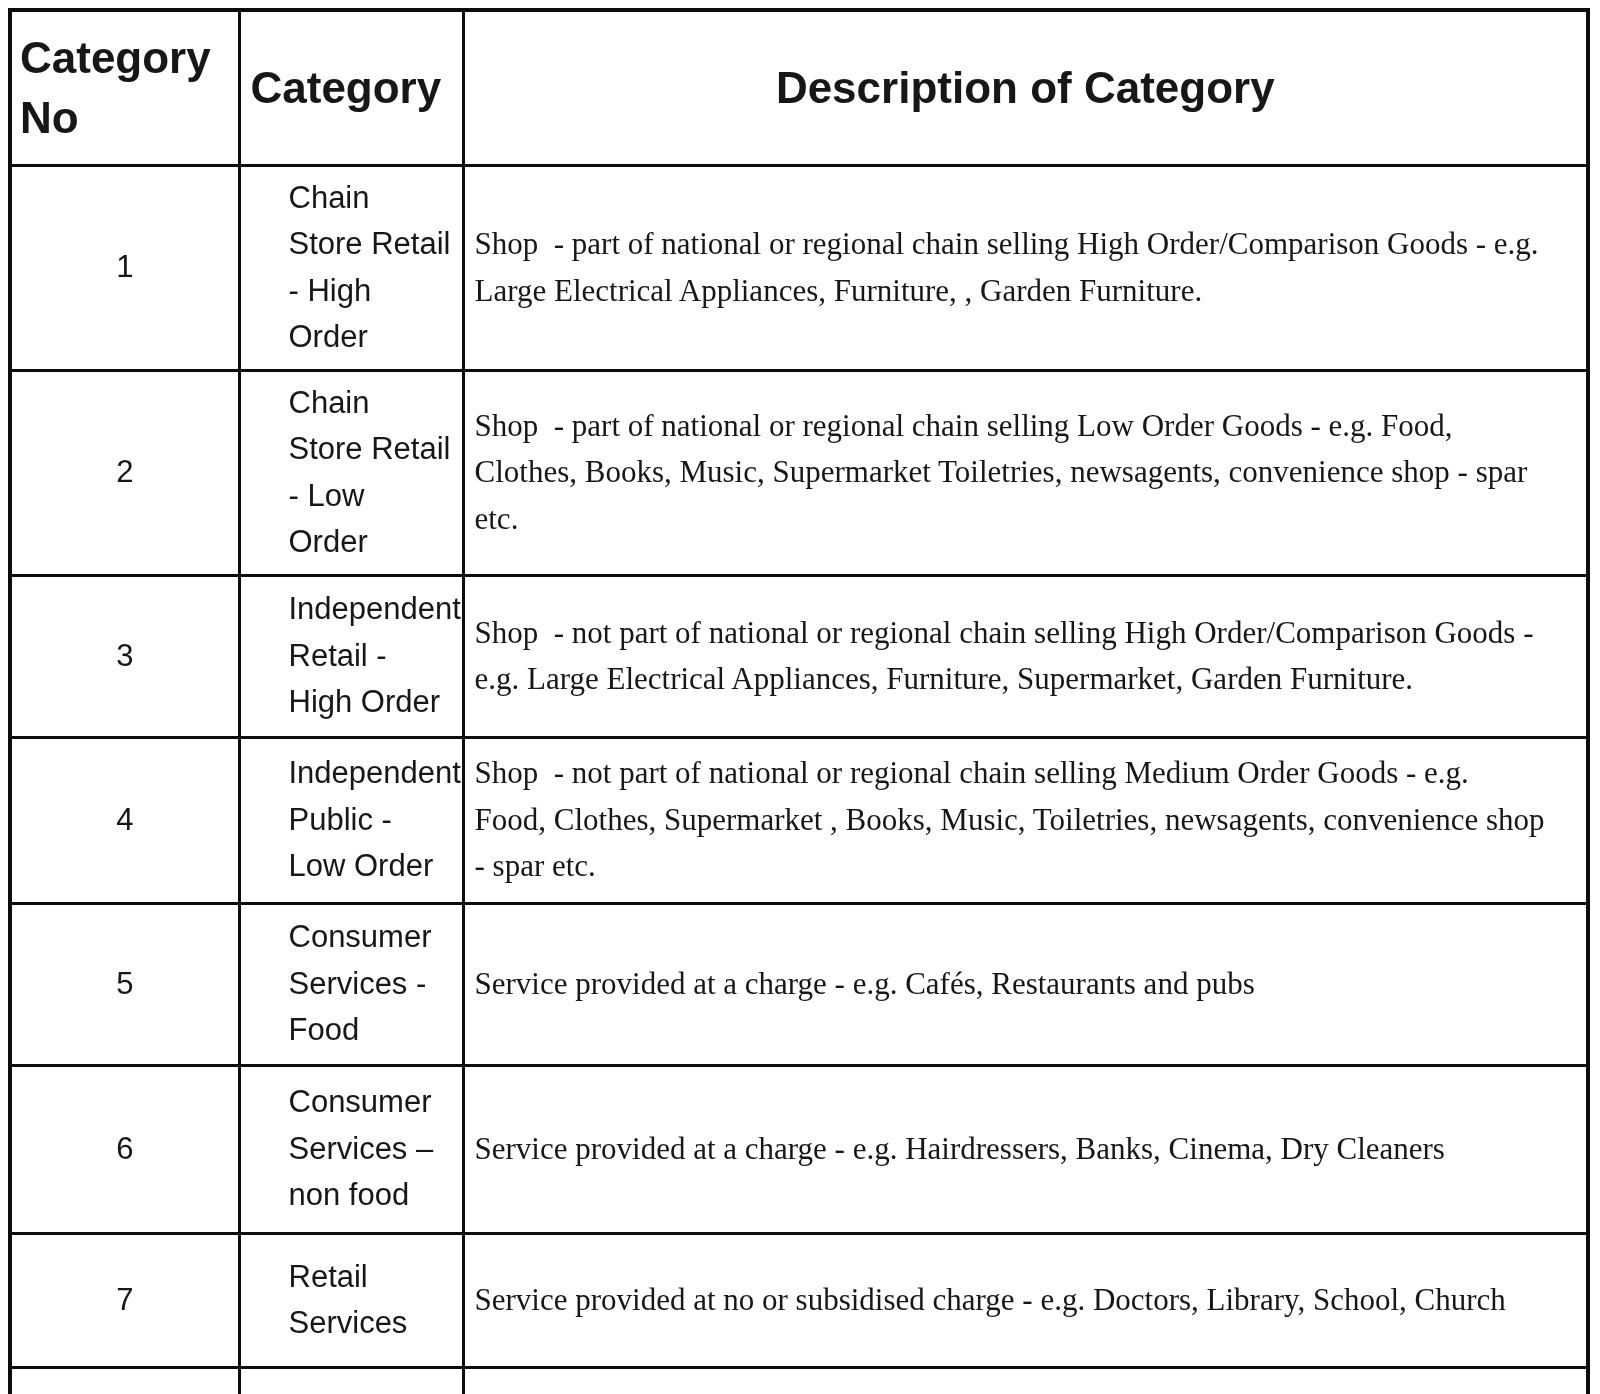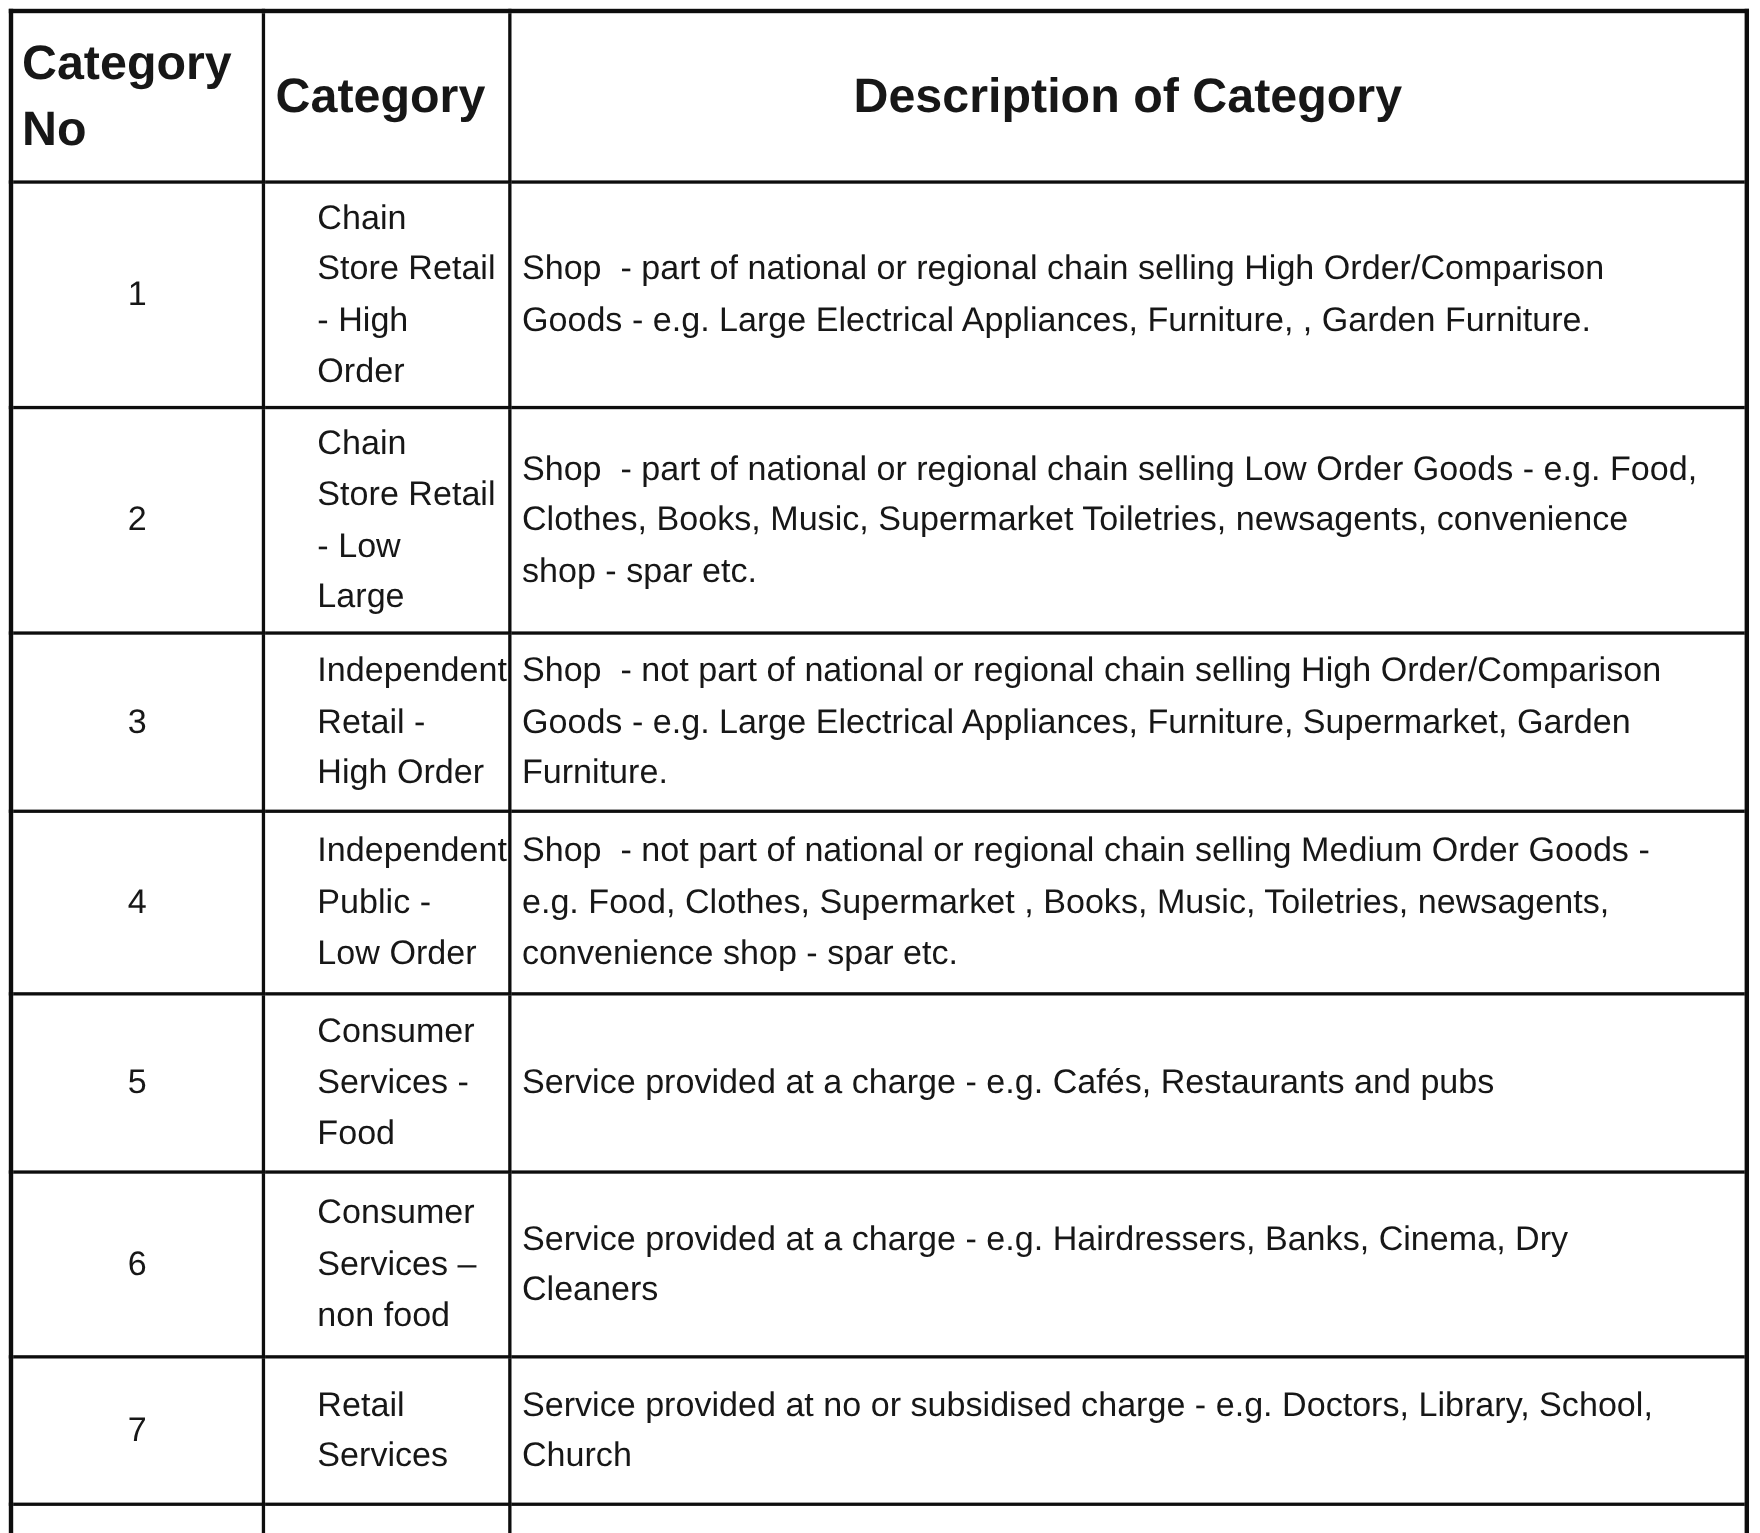--- a/index.html
+++ b/index.html
@@ -38,21 +38,21 @@
   th.col-desc { text-align: center; }
 
   td {
     font-size: 31px;
     line-height: 1.5;
     vertical-align: middle;
     padding: 8px 10px;
   }
   td.col-no   { text-align: center; }
   td.col-cat  { text-align: left; padding-left: 48px; }
-  td.col-desc { text-align: left; white-space: pre-wrap; padding-right: 40px; }
+  td.col-desc { text-align: left; white-space: pre-wrap; padding-right: 40px; font-family: Liberation Serif, serif; }
 
   
   tr.hdr    { height: 155px; }
   tr.r-0    { height: 163px; }
   tr.r-1    { height: 160px; }
   tr.r-2    { height: 162px; }
   tr.r-3    { height: 166px; }
   tr.r-4    { height: 162px; }
   tr.r-5    { height: 168px; }
   tr.r-6    { height: 134px; }
@@ -70,21 +70,21 @@
     </tr>
   </thead>
   <tbody id="table-body">
       <tr class="r-0">
     <td class="col-no">1</td>
     <td class="col-cat">Chain Store Retail - High Order</td>
     <td class="col-desc">Shop  - part of national or regional chain selling High Order/Comparison Goods - e.g. Large Electrical Appliances, Furniture, , Garden Furniture.</td>
   </tr>
       <tr class="r-1">
     <td class="col-no">2</td>
-    <td class="col-cat">Chain Store Retail - Low Large</td>
+    <td class="col-cat">Chain Store Retail - Low Order</td>
     <td class="col-desc">Shop  - part of national or regional chain selling Low Order Goods - e.g. Food, Clothes, Books, Music, Supermarket Toiletries, newsagents, convenience shop - spar etc.</td>
   </tr>
       <tr class="r-2">
     <td class="col-no">3</td>
     <td class="col-cat">Independent Retail - High Order</td>
     <td class="col-desc">Shop  - not part of national or regional chain selling High Order/Comparison Goods - e.g. Large Electrical Appliances, Furniture, Supermarket, Garden Furniture.</td>
   </tr>
       <tr class="r-3">
     <td class="col-no">4</td>
     <td class="col-cat">Independent Public - Low Order</td>

